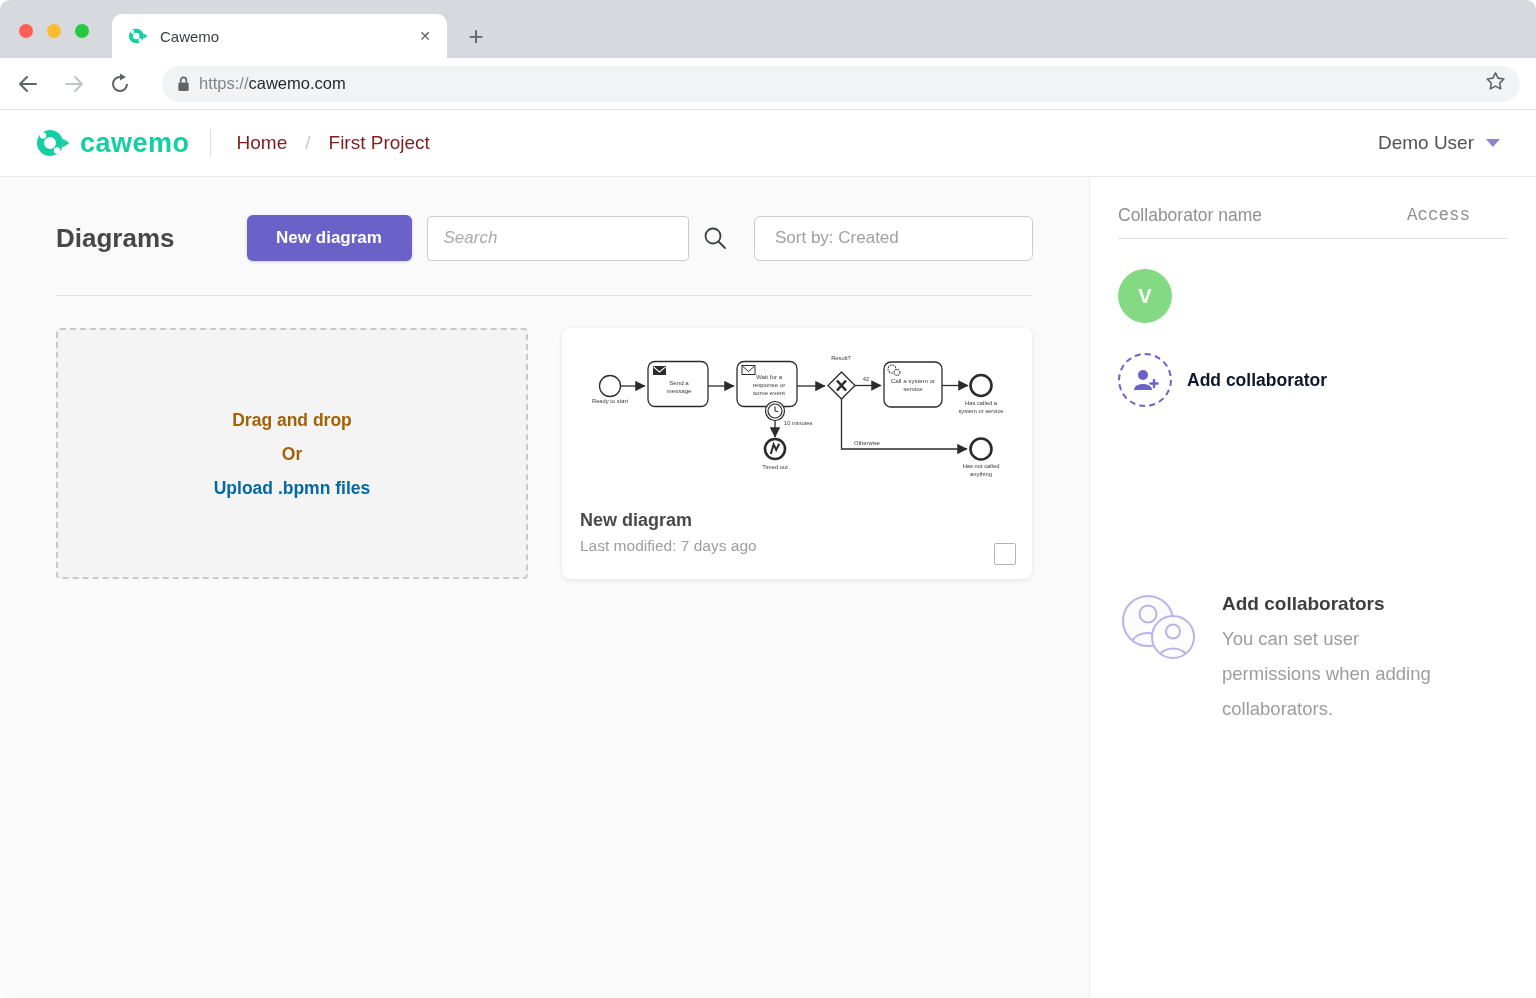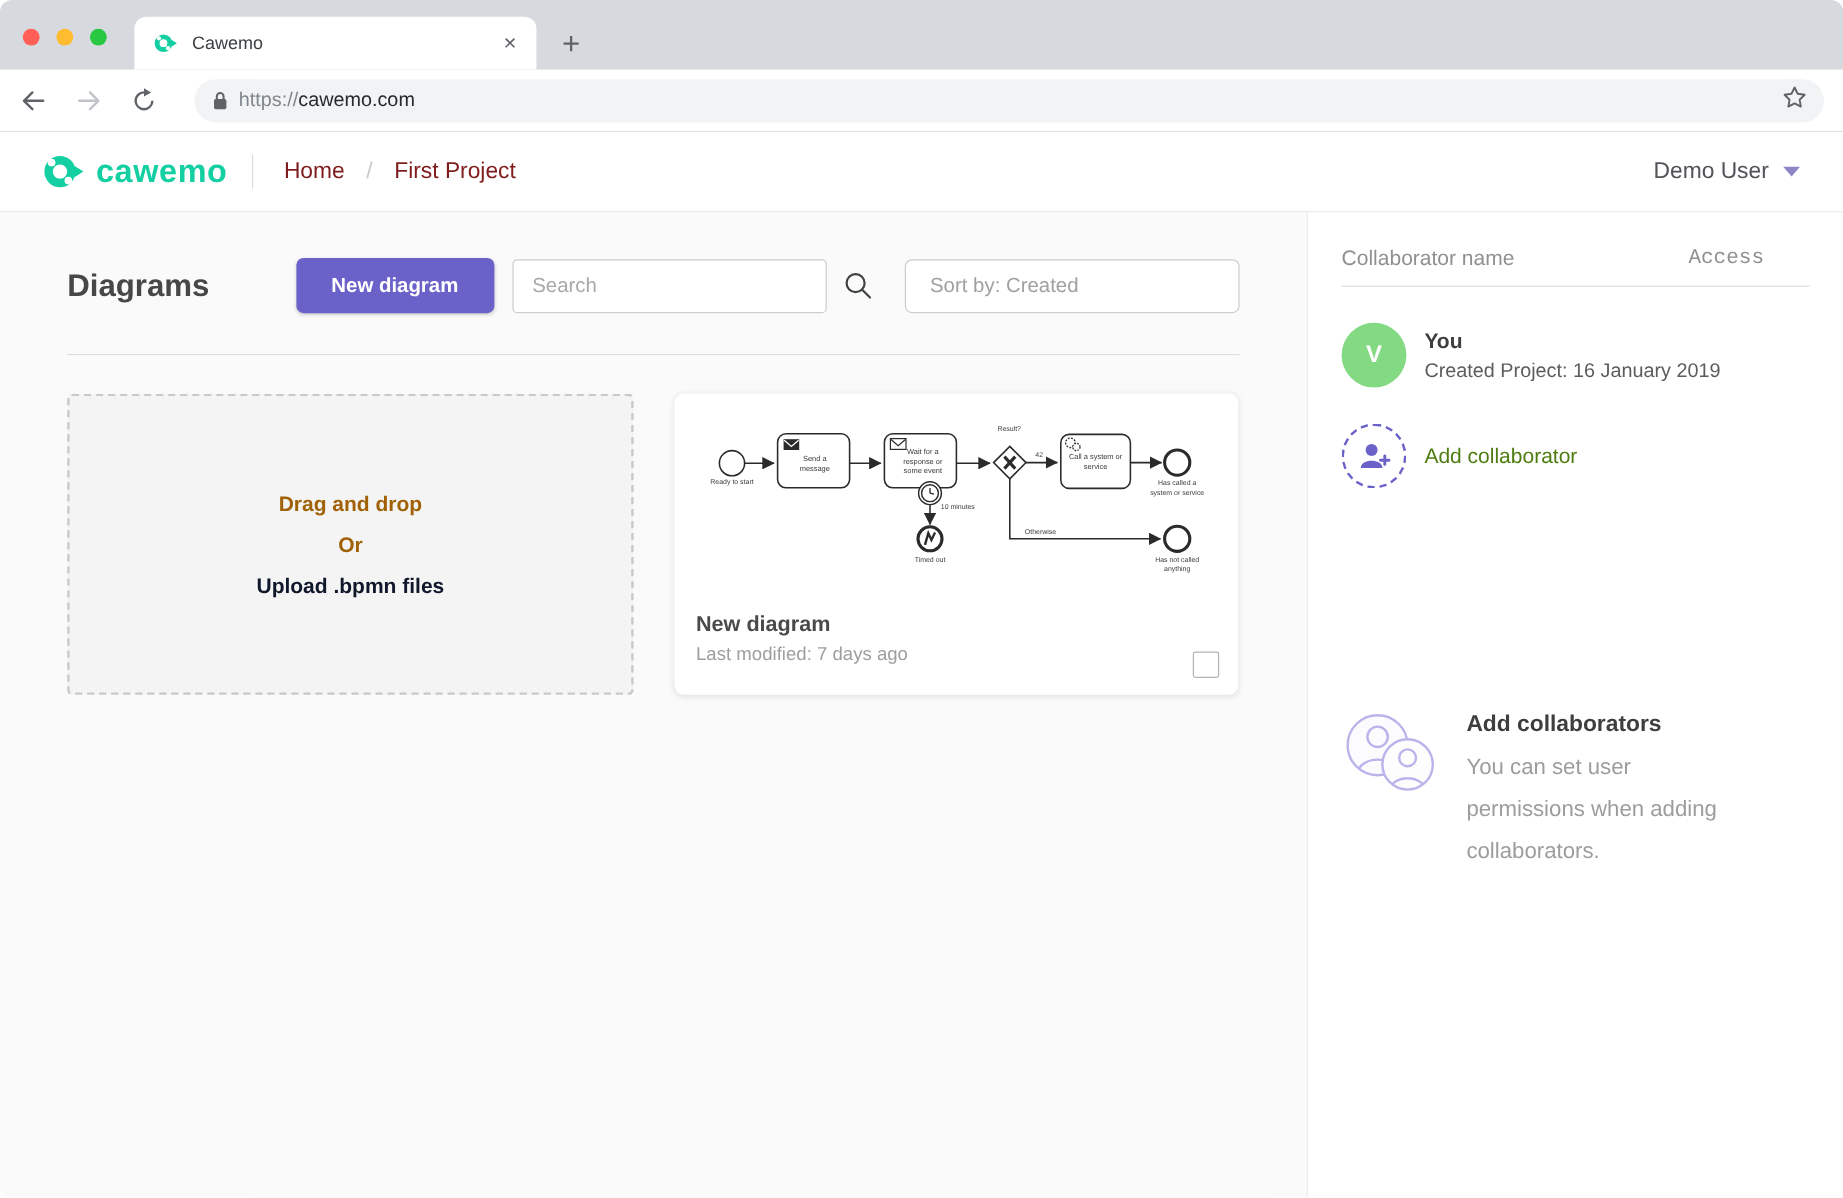--- a/index.html
+++ b/index.html
@@ -44,33 +44,33 @@
 
   
   .content { flex:1; display:flex; min-height:0; }
   .main { flex:1; background:#fafafa; padding:0 56px; }
 
   .toolbar { margin-top:38px; display:flex; align-items:center; height:46px; }
   .page-title { font-size:26px; font-weight:700; color:#474747; margin-right:72px; }
   .btn-primary { width:165px; height:46px; background:#6a61c9; color:#fff; border:none; border-radius:6px;
                  font-size:17px; font-weight:700; font-family:"Liberation Sans",sans-serif; box-shadow:0 1px 3px rgba(0,0,0,.18); }
   .search-box { margin-left:15px; width:262px; height:45px; border:1px solid #cdcdcd; border-radius:4px;
-                background:#fff; padding:0 16px; font-size:17px; color:#ef4444; font-family:"Liberation Sans",sans-serif; }
+                background:#fff; padding:0 16px; font-size:17px; color:#ef4444; font-family:"Liberation Sans",sans-serif;font-style:italic; }
   .search-box::placeholder { color:#a9a9a9; }
   .search-ico { margin-left:13px; display:flex; align-items:center; }
   .sort-box { margin-left:auto; width:279px; height:45px; border:1px solid #cdcdcd; border-radius:6px;
               background:#fff; display:flex; align-items:center; padding-left:20px; font-size:17px; color:#a0a0a0; }
 
   .rule { margin-top:34px; border-top:1px solid #dedede; }
 
   .cards-row { margin-top:32px; display:flex; gap:34px; }
   .dropzone { width:472px; height:251px; background:#f4f4f4; border:2px dashed #c9c9c9; border-radius:4px;
               display:flex; flex-direction:column; align-items:center; justify-content:center; }
   .dz-line { font-size:17.5px; font-weight:700; color:#a16207; line-height:34px; }
-  .dz-link { font-size:17.5px; font-weight:700; color:#0f172a; line-height:34px; cursor:pointer; }
+  .dz-link { font-size:17.5px; font-weight:700; color:#0369a1; line-height:34px; cursor:pointer; }
 
   .card { width:470px; height:251px; background:#fff; border-radius:8px; position:relative;
           box-shadow:0 1px 5px rgba(0,0,0,.10); }
   .thumb { width:470px; height:175px; display:block; }
   .card-title { margin:7px 0 0 18px; font-size:18px; font-weight:700; color:#4a4a4a; }
   .card-sub { margin:6px 0 0 18px; font-size:15.5px; color:#9e9e9e; }
   .card-check { position:absolute; right:16px; bottom:14px; width:22px; height:22px; background:#fff;
                 border:1.5px solid #b3b3b3; border-radius:2px; }
 
   
@@ -78,21 +78,21 @@
   .sb-headrow { margin-top:28px; display:flex; justify-content:space-between; font-size:17.5px; color:#909090; }
   .sb-access { padding-right:38px;font-family:Liberation Mono, monospace; }
   .sb-divider { margin-top:12px; border-bottom:1px solid #dcdcdc; }
   .sb-row { margin-top:30px; display:flex; align-items:center; gap:15px; }
   .avatar { width:54px; height:54px; border-radius:50%; background:#83da83; color:#fff; display:flex;
             align-items:center; justify-content:center; font-size:20px; font-weight:700; flex:0 0 auto; }
   .sb-name { font-size:17.5px; font-weight:700; color:#3e3e3e; }
   .sb-detail { margin-top:5px; font-size:16.5px; color:#5c5c5c; }
   .addcollab-circle { width:54px; height:54px; border-radius:50%; border:2px dashed #6a61c9; display:flex;
                       align-items:center; justify-content:center; flex:0 0 auto; }
-  .addcollab-label { font-size:17.5px; font-weight:400; color:#4d7c0f; cursor:pointer; }
+  .addcollab-label { font-size:17.5px; font-weight:700; color:#0f172a; cursor:pointer; }
   .info-section { margin-top:186px; display:flex; gap:22px; }
   .info-title { font-size:19px; font-weight:700; color:#3e3e3e; }
   .info-text { margin-top:6px; font-size:18.5px; color:#9d9d9d; line-height:35px; width:260px; }
 
   svg text { font-family:"Liberation Sans", sans-serif; }
 </style>
 </head>
 <body>
 
 <div class="window">
@@ -268,24 +268,20 @@
 
     <div class="sidebar">
       <div class="sb-headrow">
         <span>Collaborator name</span>
         <span class="sb-access">Access</span>
       </div>
       <div class="sb-divider"></div>
 
       <div class="sb-row">
         <div class="avatar">V</div>
-        <div>
-          <div class="sb-name">You</div>
-          <div class="sb-detail">Created Project: 16 January 2019</div>
-        </div>
       </div>
 
       <div class="sb-row">
         <div class="addcollab-circle">
           <svg width="28" height="28" viewBox="0 0 28 28">
             <circle cx="12" cy="9" r="5" fill="#6a61c9"></circle>
             <path d="M3,24 C3,16 21,16 21,24 Z" fill="#6a61c9"></path>
             <line x1="23" y1="14" x2="23" y2="21" stroke="#6a61c9" stroke-width="2.4" stroke-linecap="round"></line>
             <line x1="19.5" y1="17.5" x2="26.5" y2="17.5" stroke="#6a61c9" stroke-width="2.4" stroke-linecap="round"></line>
           </svg>

